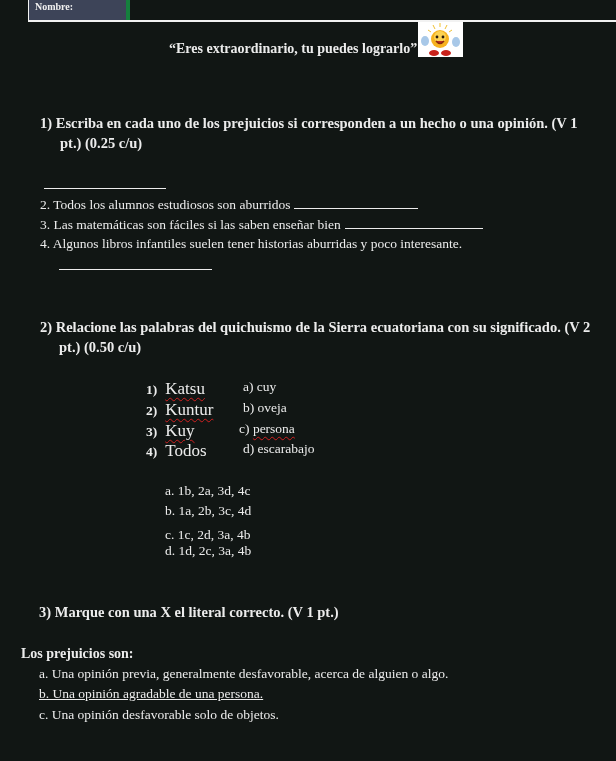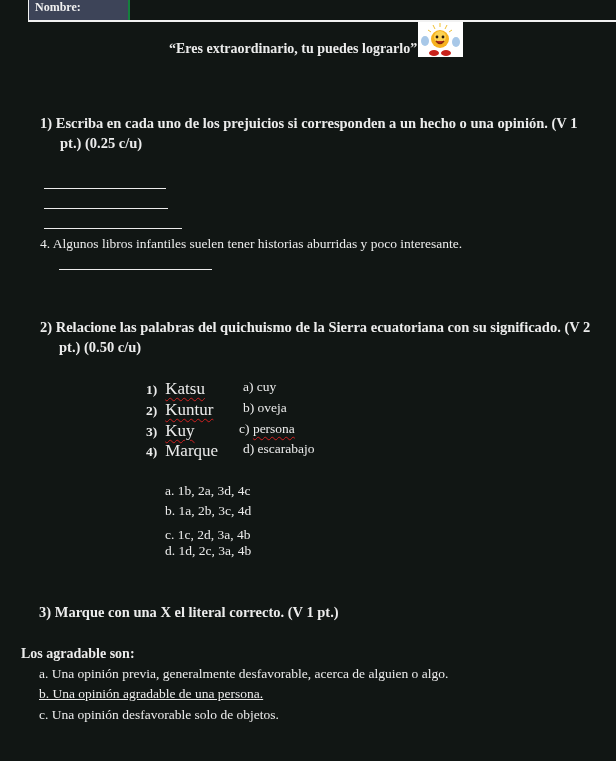--- a/index.html
+++ b/index.html
@@ -14,22 +14,22 @@
 
   
   .name-row {
     position: absolute; left: 28px; top: 0; width: 588px; height: 20px;
     border-bottom: 2px solid #f2f2f2;
     border-left: 1px solid #f2f2f2;
   }
   .name-cell {
     position: absolute; left: 0; top: 0; width: 101px; height: 20px;
     background: #3d4458;
-    border-right: 2px solid #15803d;
-    font-weight: bold; font-size: 12px; color: #f0f0f0;
+    border-right: 4px solid #15803d;
+    font-weight: bold; font-size: 10px; color: #f0f0f0;
     padding-left: 6px; box-sizing: border-box; line-height: 14px;
   }
   .name-field {
     position: absolute; left: 102px; top: 0; right: 0; height: 20px;
   }
 
   .motto { left: 169px; top: 41px; font-weight: bold; font-size: 14px; }
   .mascot {
     position: absolute; left: 418px; top: 22px; width: 45px; height: 35px;
     background: #ffffff;
@@ -84,24 +84,24 @@
   </svg>
 </div>
 
 <div class="abs q-title" style="left:40px; top:115px;">1) Escriba en cada uno de los prejuicios si corresponden a un hecho o una opinión. (V 1</div>
 <div class="abs q-cont" style="left:60px; top:135px;">pt.) (0.25 c/u)</div>
 
 <div class="abs item" style="left:40px; top:176px;">
   <span class="blank" style="width:122px;"></span>
 </div>
 <div class="abs item" style="left:40px; top:196px;">
-  <span class="blank" style="width:124px;"></span>
+  <span>2. Todos los alumnos estudiosos son aburridos</span><span class="blank" style="width:124px;"></span>
 </div>
 <div class="abs item" style="left:40px; top:216px;">
-  <span class="blank" style="width:138px;"></span>
+  <span>3. Las matemáticas son fáciles si las saben enseñar bien</span><span class="blank" style="width:138px;"></span>
 </div>
 <div class="abs item" style="left:40px; top:236px;">
   <span>4. Algunos libros infantiles suelen tener historias aburridas y poco interesante.</span>
 </div>
 <div class="blank-line" style="left:59px; top:269px; width:153px;"></div>
 
 <div class="abs q-title" style="left:40px; top:319px;">2) Relacione las palabras del quichuismo de la Sierra ecuatoriana con su significado. (V 2</div>
 <div class="abs q-cont" style="left:59px; top:339px;">pt.) (0.50 c/u)</div>
 
 <div class="abs" style="left:146px; top:379px;">
@@ -111,32 +111,32 @@
 <div class="abs" style="left:146px; top:400px;">
   <span class="match-num">2)</span>
   <span class="match-word" style="margin-left:4px;">Kuntur</span>
 </div>
 <div class="abs" style="left:146px; top:421px;">
   <span class="match-num">3)</span>
   <span class="match-word" style="margin-left:4px;">Kuy</span>
 </div>
 <div class="abs" style="left:146px; top:441px;">
   <span class="match-num">4)</span>
-  <span class="match-word plain" style="margin-left:4px;">Marque</span>
+  <span class="match-word plain" style="margin-left:4px;">Todos</span>
 </div>
 
 <div class="abs match-def" style="left:243px; top:379px;">a) cuy</div>
 <div class="abs match-def" style="left:243px; top:400px;">b) oveja</div>
 <div class="abs match-def" style="left:239px; top:421px;">
   <span>c) </span><span class="wavy">persona</span>
 </div>
 <div class="abs match-def" style="left:243px; top:441px;">d) escarabajo</div>
 
 <div class="abs opt" style="left:165px; top:483px;">a. 1b, 2a, 3d, 4c</div>
 <div class="abs opt" style="left:165px; top:503px;">b. 1a, 2b, 3c, 4d</div>
 <div class="abs opt" style="left:165px; top:527px;">c. 1c, 2d, 3a, 4b</div>
 <div class="abs opt" style="left:165px; top:543px;">d. 1d, 2c, 3a, 4b</div>
 
 <div class="abs q-title" style="left:39px; top:604px;">3) Marque con una X el literal correcto. (V 1 pt.)</div>
-<div class="abs bold14" style="left:21px; top:646px;">Los agradable son:</div>
+<div class="abs bold14" style="left:21px; top:646px;">Los prejuicios son:</div>
 <div class="abs opt" style="left:39px; top:666px;">a. Una opinión previa, generalmente desfavorable, acerca de alguien o algo.</div>
 <div class="abs opt" style="left:39px; top:686px;text-decoration:underline;">b. Una opinión agradable de una persona.</div>
 <div class="abs opt" style="left:39px; top:707px;">c. Una opinión desfavorable solo de objetos.</div>
 
 </body></html>

